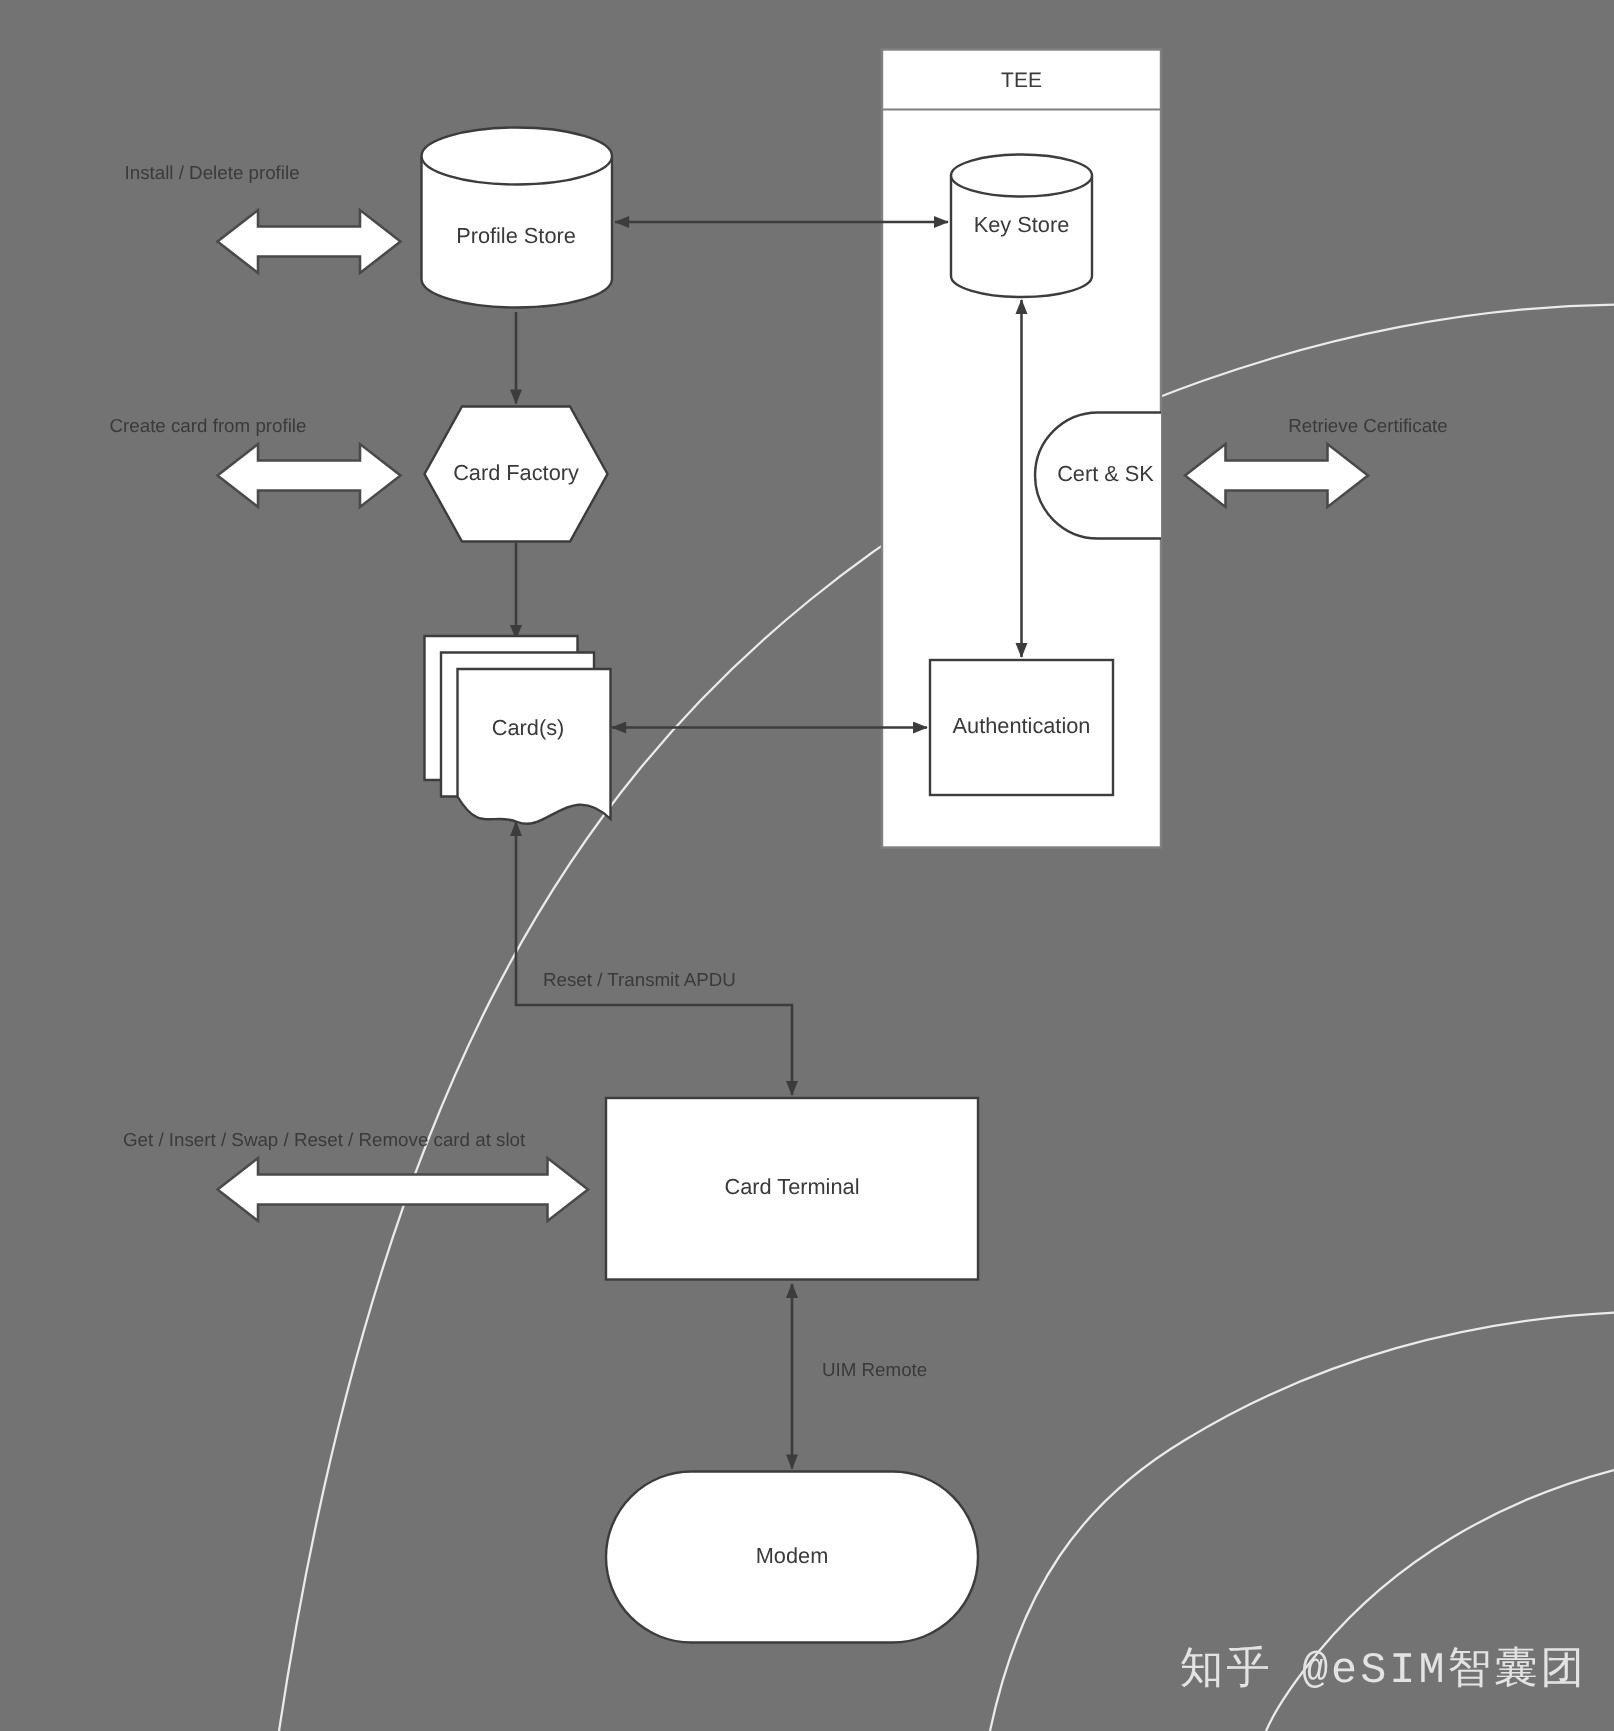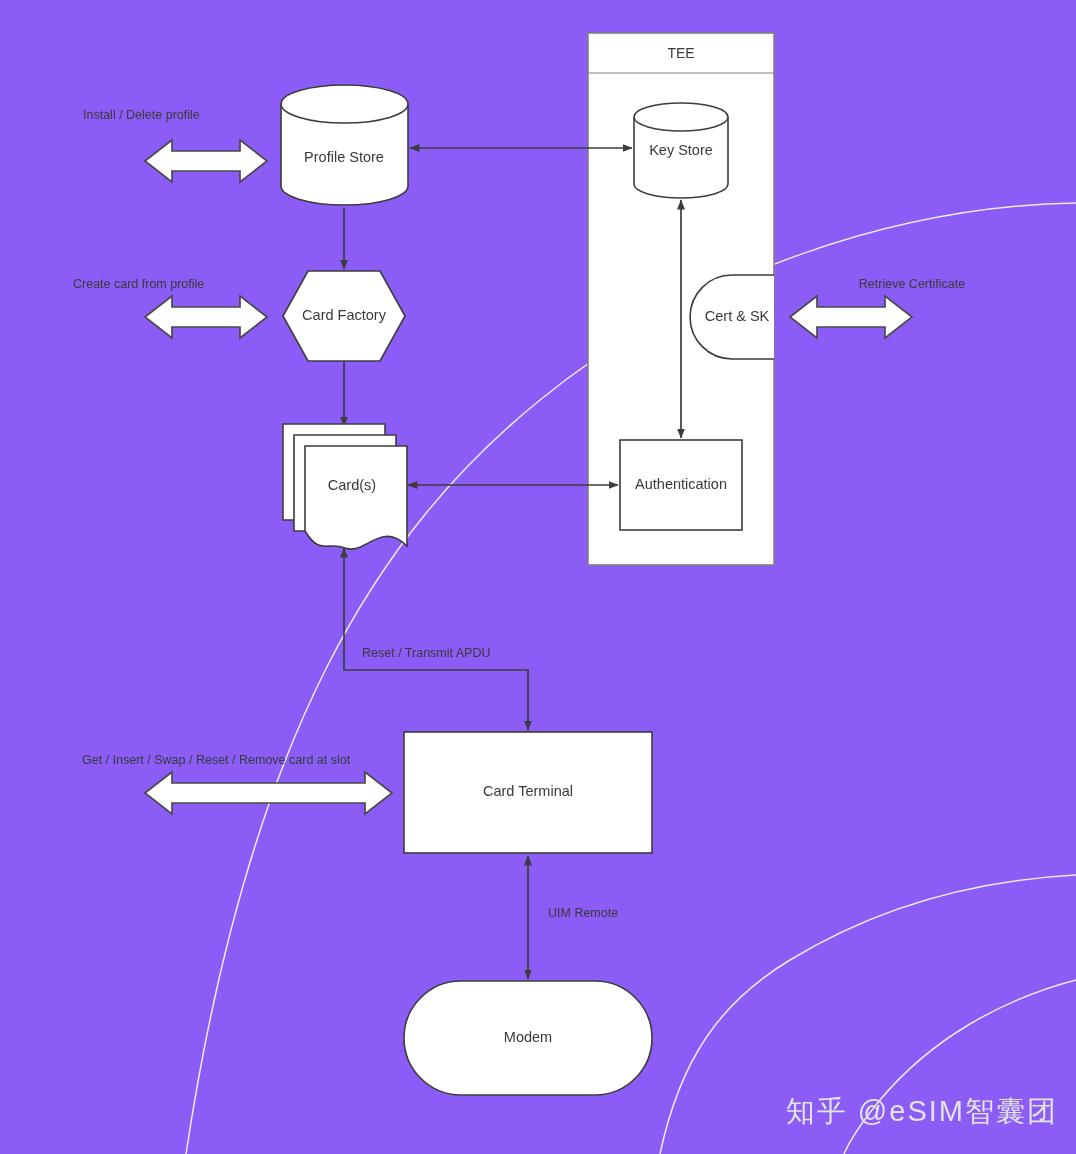--- a/index.html
+++ b/index.html
@@ -7,21 +7,21 @@
     padding: 0;
     background: #ffffff;
   }
   body {
     font-family: "Liberation Sans", "DejaVu Sans", sans-serif;
   }
   #canvas {
     position: relative;
     width: 1076px;
     height: 1154px;
-    background: #8b5cf6;
+    background: #737373;
     overflow: hidden;
   }
   svg#diagram {
     position: absolute;
     top: 0;
     left: 0;
     width: 1076px;
     height: 1154px;
   }
   .node-shape {
@@ -79,21 +79,21 @@
     font-family: "Liberation Sans", "DejaVu Sans", sans-serif;
     font-size: 12.5px;
     fill: #3a3a3a;
     text-anchor: start;
     dominant-baseline: middle;
   }
   .watermark {
     position: absolute;
     right: 18px;
     bottom: 22px;
-    font-family: Liberation Sans, sans-serif;
+    font-family: Liberation Mono, monospace;
     font-size: 29px;
     color: #e3e3e3;
     letter-spacing: 2px;
     white-space: nowrap;
     user-select: none;
   }
 </style>
 </head>
 <body>
 

